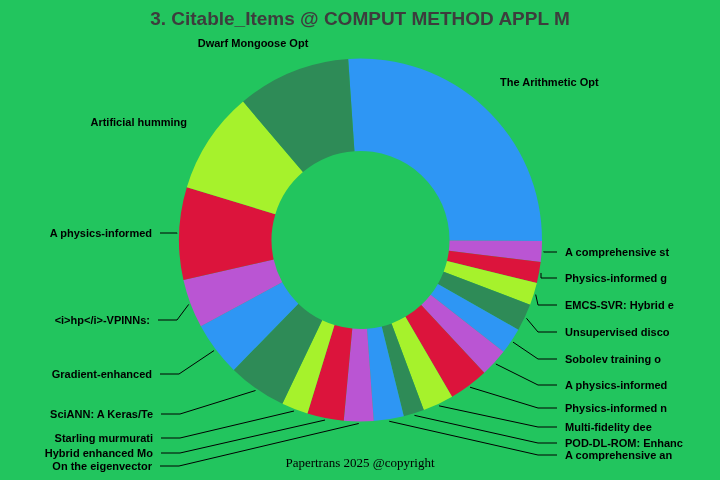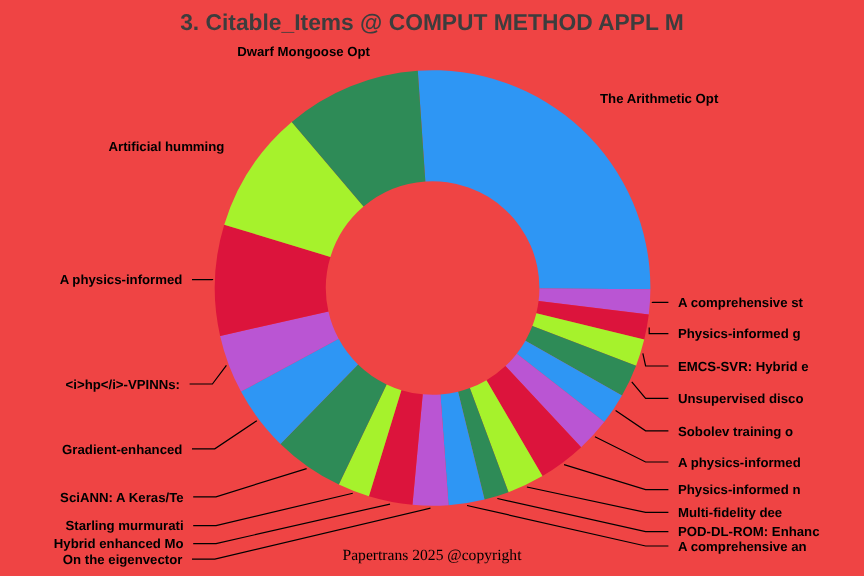--- a/index.html
+++ b/index.html
@@ -1,16 +1,16 @@
 <!DOCTYPE html>
 <html><head>
 <meta charset="utf-8">
 <style>
   html, body { margin: 0; padding: 0; background: #ffffff; }
-  .stage { width: 720px; height: 480px; position: relative; background: #ef4444; }
+  .stage { width: 720px; height: 480px; position: relative; background: #22c55e; }
   svg { display: block; }
   .chart-title { font-family: "Liberation Sans", sans-serif; font-weight: bold; font-size: 19px; fill: #3d3d3d; }
   .seg-label   { font-family: "Liberation Sans", sans-serif; font-weight: bold; font-size: 11px; fill: #000000; }
   .copyright   { font-family: "Liberation Serif", serif; font-size: 13px; fill: #000000; }
   .leader      { fill: none; stroke: #000000; stroke-width: 1; stroke-linejoin: miter; }
 </style>
 </head>
 <body>
 
 <div class="stage">

